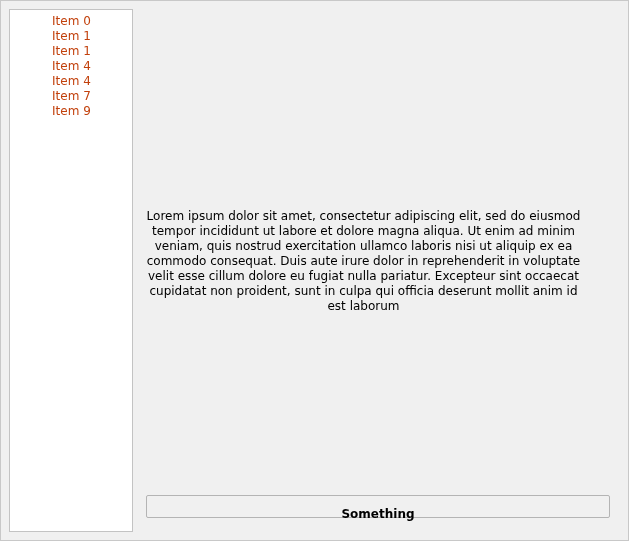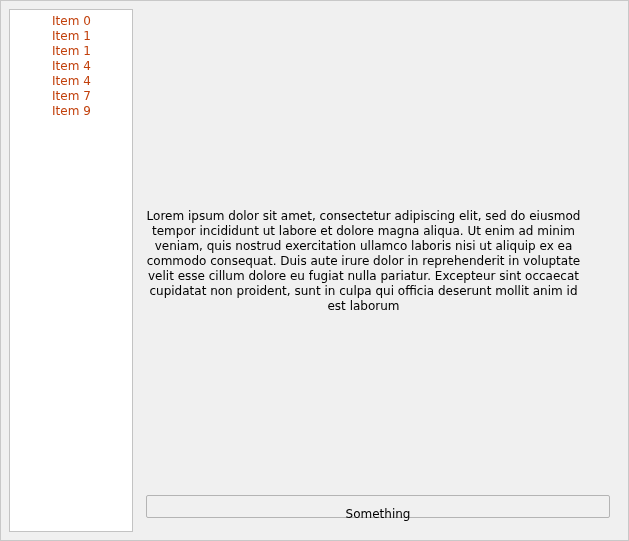--- a/index.html
+++ b/index.html
@@ -69,20 +69,21 @@
     line-height: 21px;
     text-align: center;
     font-size: 12px;
     font-family: "DejaVu Sans", sans-serif;
     color: #000000;
     background: #f0f0f0;
     border: 1px solid #b4b4b4;
     border-radius: 2px;
     box-sizing: border-box;
     padding: 8px;
+    font-weight: bold;
   }
 </style>
 </head>
 <body>
 
 <div class="window">
 
   <div class="list-panel">
     <div class="list-item">Item 0</div>
     <div class="list-item">Item 1</div>

